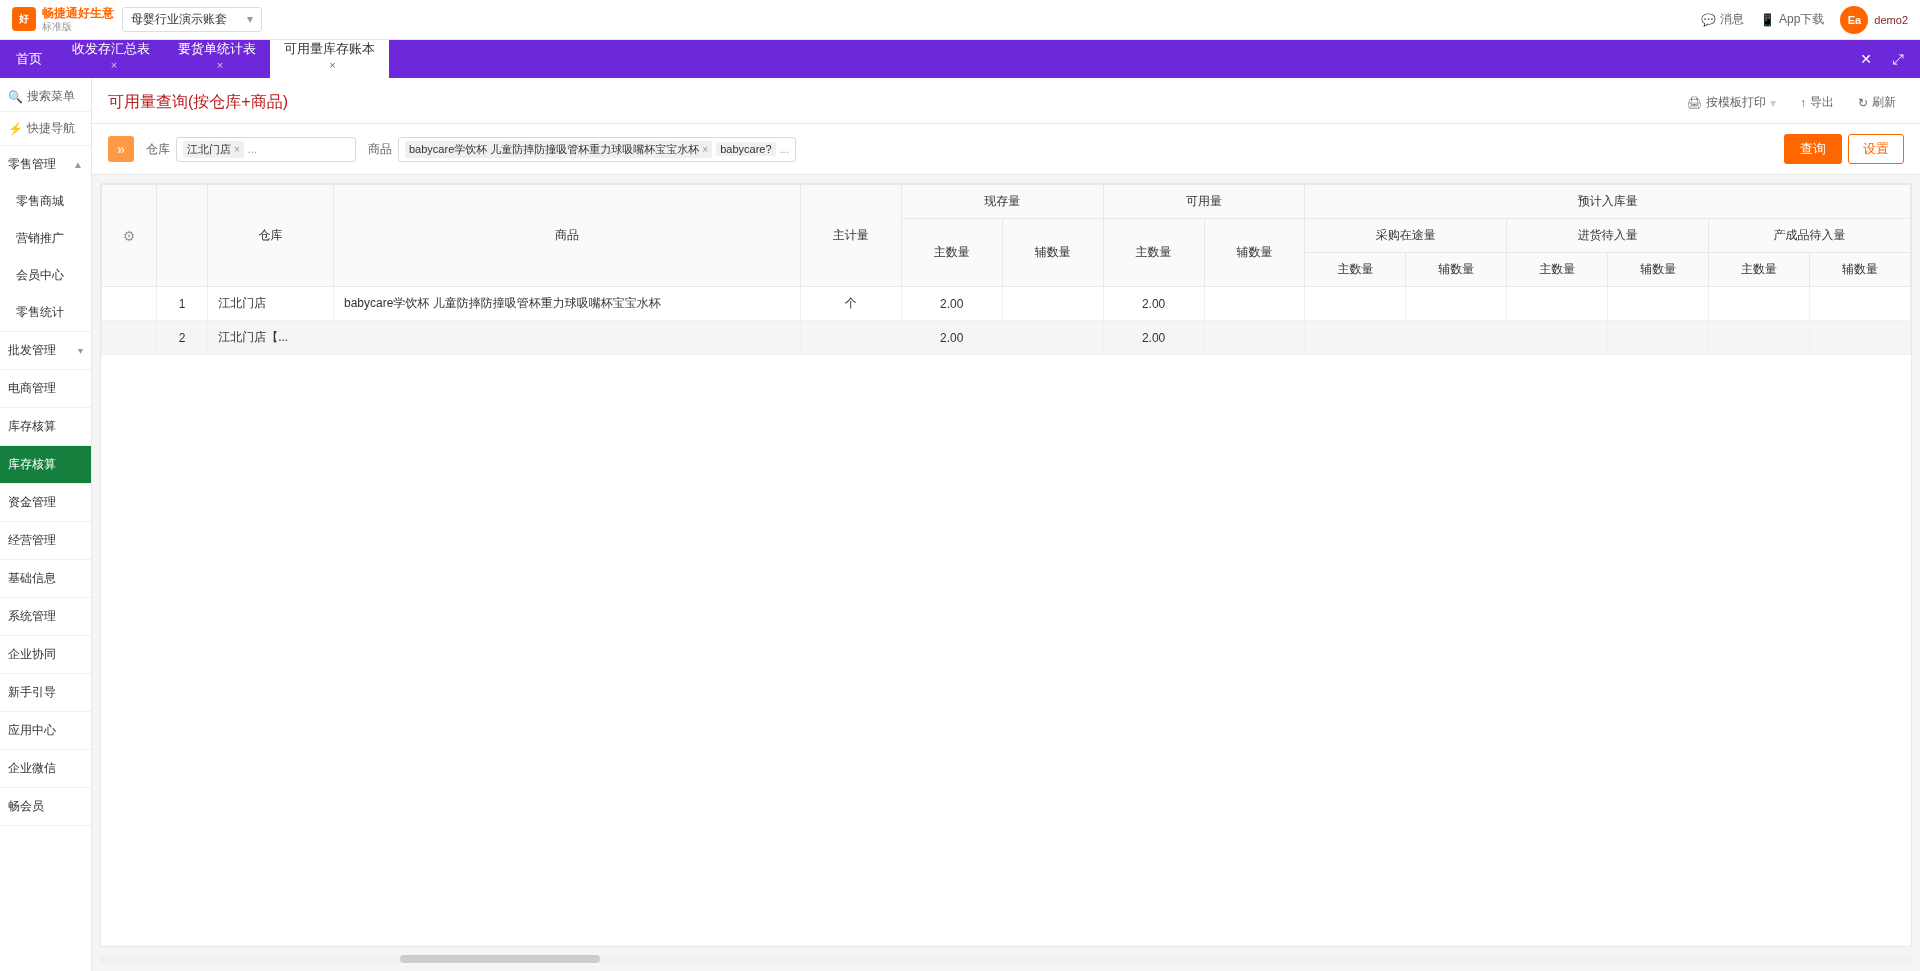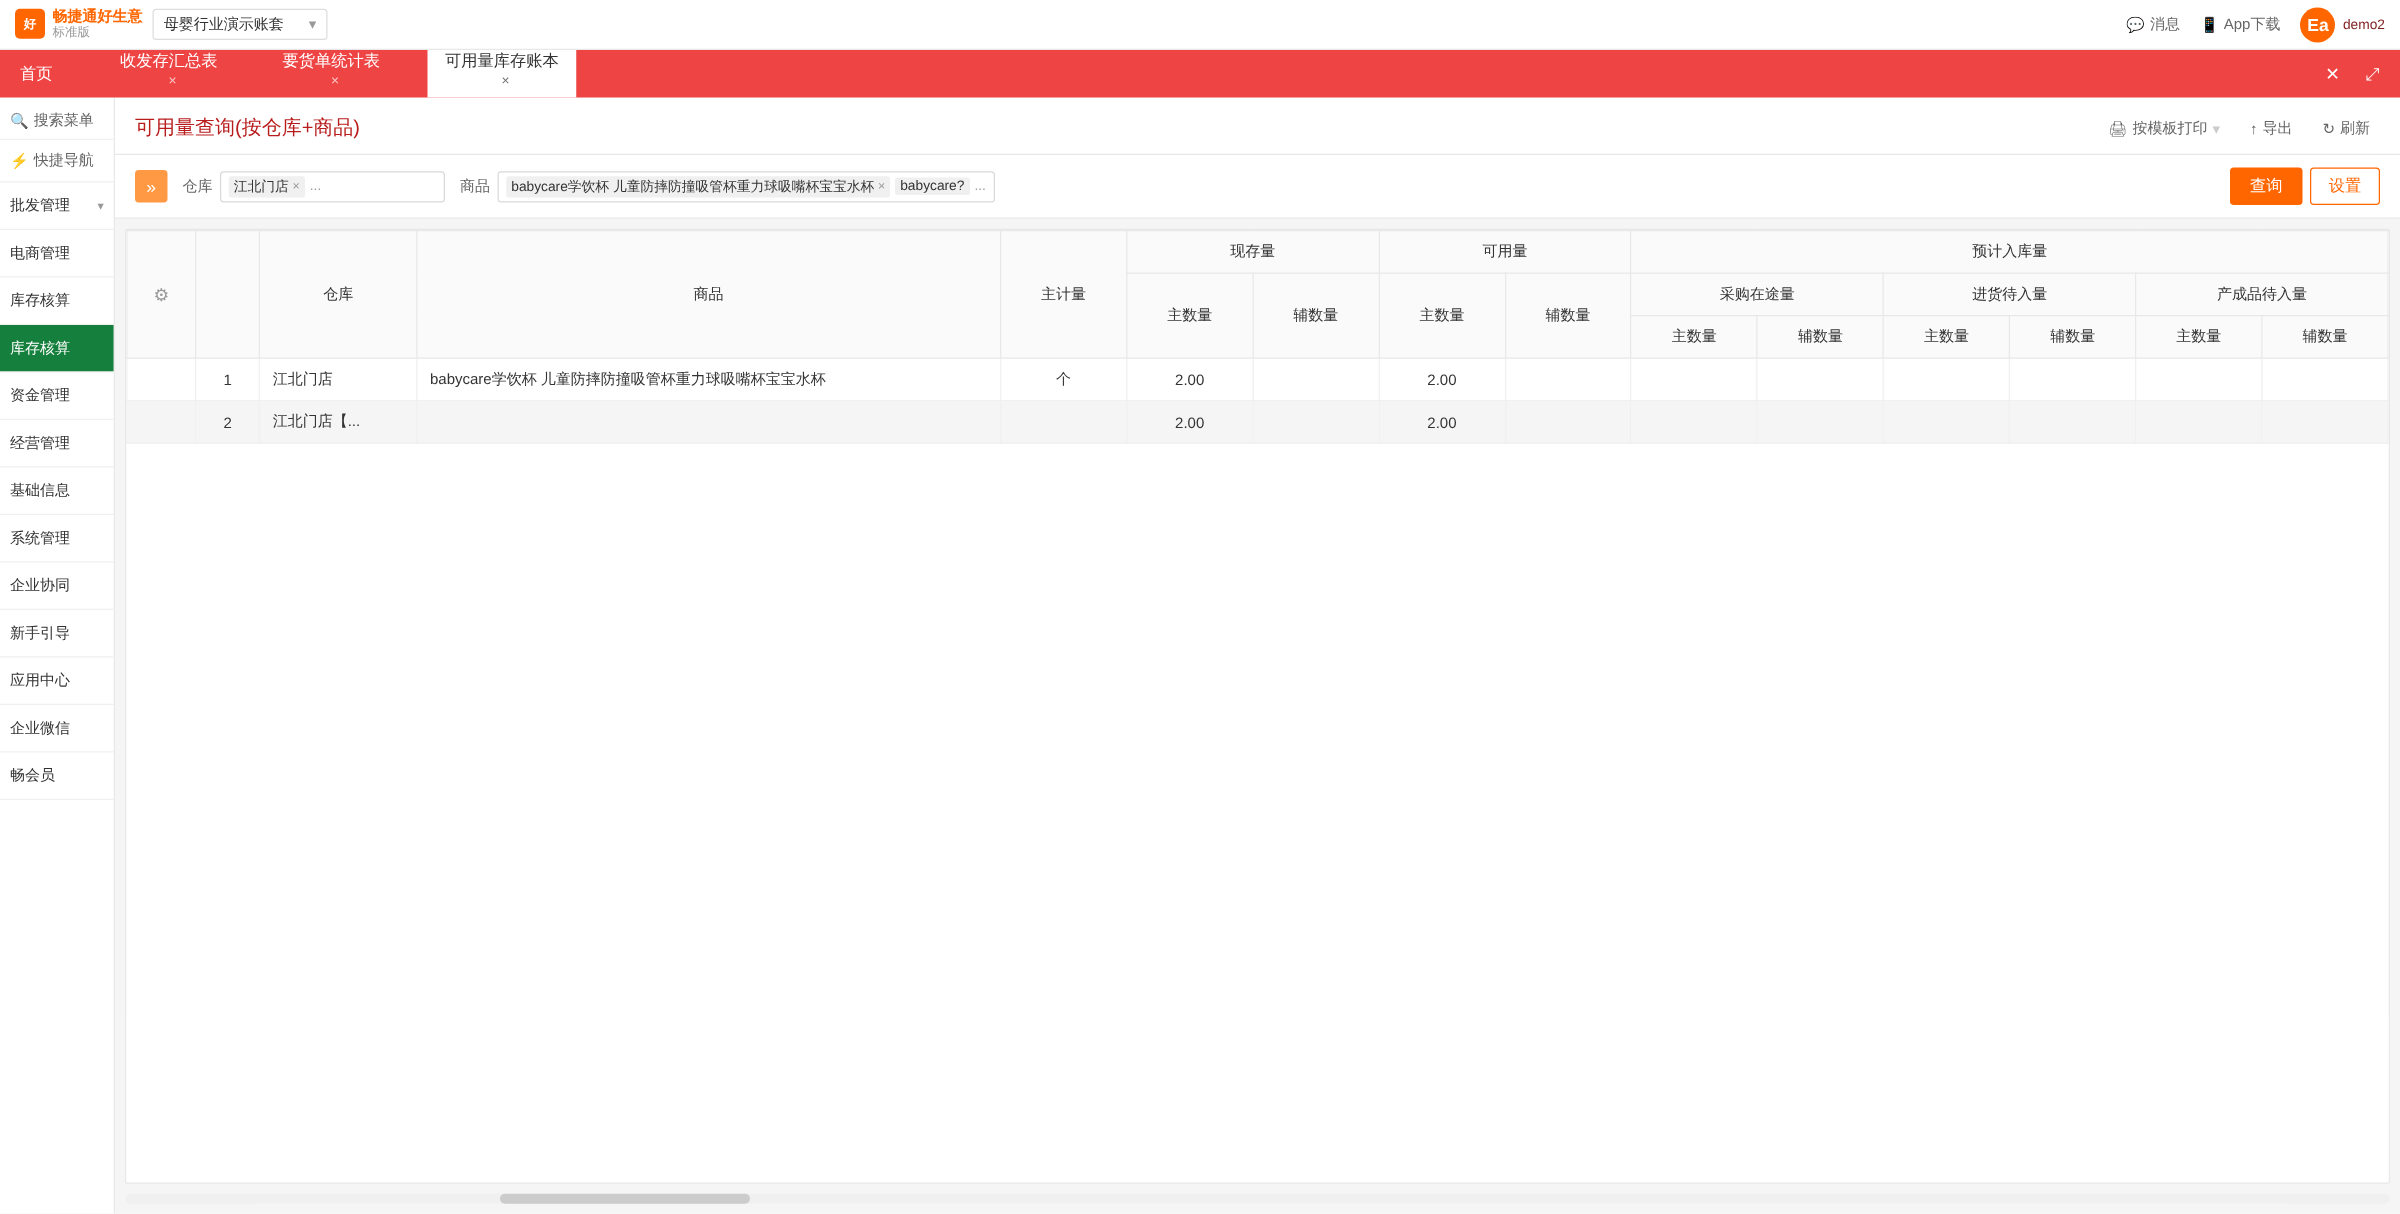--- a/index.html
+++ b/index.html
@@ -20,33 +20,32 @@
     .logo-area { display: flex; align-items: center; gap: 6px; }
     .logo-icon { width: 24px; height: 24px; background: #ff6600; border-radius: 4px; display: flex; align-items: center; justify-content: center; color: #fff; font-size: 10px; font-weight: bold; }
     .template-selector {
       display: flex; align-items: center; gap: 4px;
       border: 1px solid #ddd; border-radius: 3px;
       padding: 3px 8px; font-size: 12px; color: #333; cursor: pointer;
       min-width: 140px;
     }
     .top-bar-right { display: flex; align-items: center; gap: 16px; }
     .top-bar-action { display: flex; align-items: center; gap: 4px; font-size: 12px; color: #666; cursor: pointer; }
-    .user-avatar { width: 28px; height: 28px; border-radius: 50%; background: #ff6600; display: flex; align-items: center; justify-content: center; color: #fff; font-size: 14px; font-weight: bold; overflow: hidden; }
+    .user-avatar { width: 28px; height: 28px; border-radius: 50%; background: #ff6600; display: flex; align-items: center; justify-content: center; color: #fff; font-size: 11px; font-weight: bold; overflow: hidden; }
     .user-name { font-size: 11px; color: #7f1d1d; cursor: pointer; }
 
     
     .nav-tabs {
-      background: #ef4444;
+      background: #6d28d9;
       height: 38px;
       display: flex;
       align-items: center;
       padding: 0 0 0 0;
       flex-shrink: 0;
       position: relative;
-      gap: 24px;
     }
     .nav-tab {
       height: 38px;
       display: flex; align-items: center;
       padding: 0 14px;
       font-size: 13px;
       color: #fff;
       cursor: pointer;
       white-space: nowrap;
       position: relative;
@@ -303,20 +302,38 @@
   <div class="sidebar">
     <div class="sidebar-search">
       <span>🔍</span>
       <span>搜索菜单</span>
     </div>
     <div class="sidebar-quick-nav">
       <span>⚡</span>
       <span>快捷导航</span>
     </div>
 
+    <div class="sidebar-section">
+      <div class="sidebar-item">
+        <span>零售管理</span>
+        <span class="arrow">▲</span>
+      </div>
+      <div class="sidebar-item" style="padding-left:16px;">
+        <span>零售商城</span>
+      </div>
+      <div class="sidebar-item" style="padding-left:16px;">
+        <span>营销推广</span>
+      </div>
+      <div class="sidebar-item" style="padding-left:16px;">
+        <span>会员中心</span>
+      </div>
+      <div class="sidebar-item" style="padding-left:16px;">
+        <span>零售统计</span>
+      </div>
+    </div>
 
     <div class="sidebar-section">
       <div class="sidebar-item">
         <span>批发管理</span>
         <span class="arrow">▾</span>
       </div>
     </div>
     <div class="sidebar-section">
       <div class="sidebar-item">
         <span>电商管理</span>

